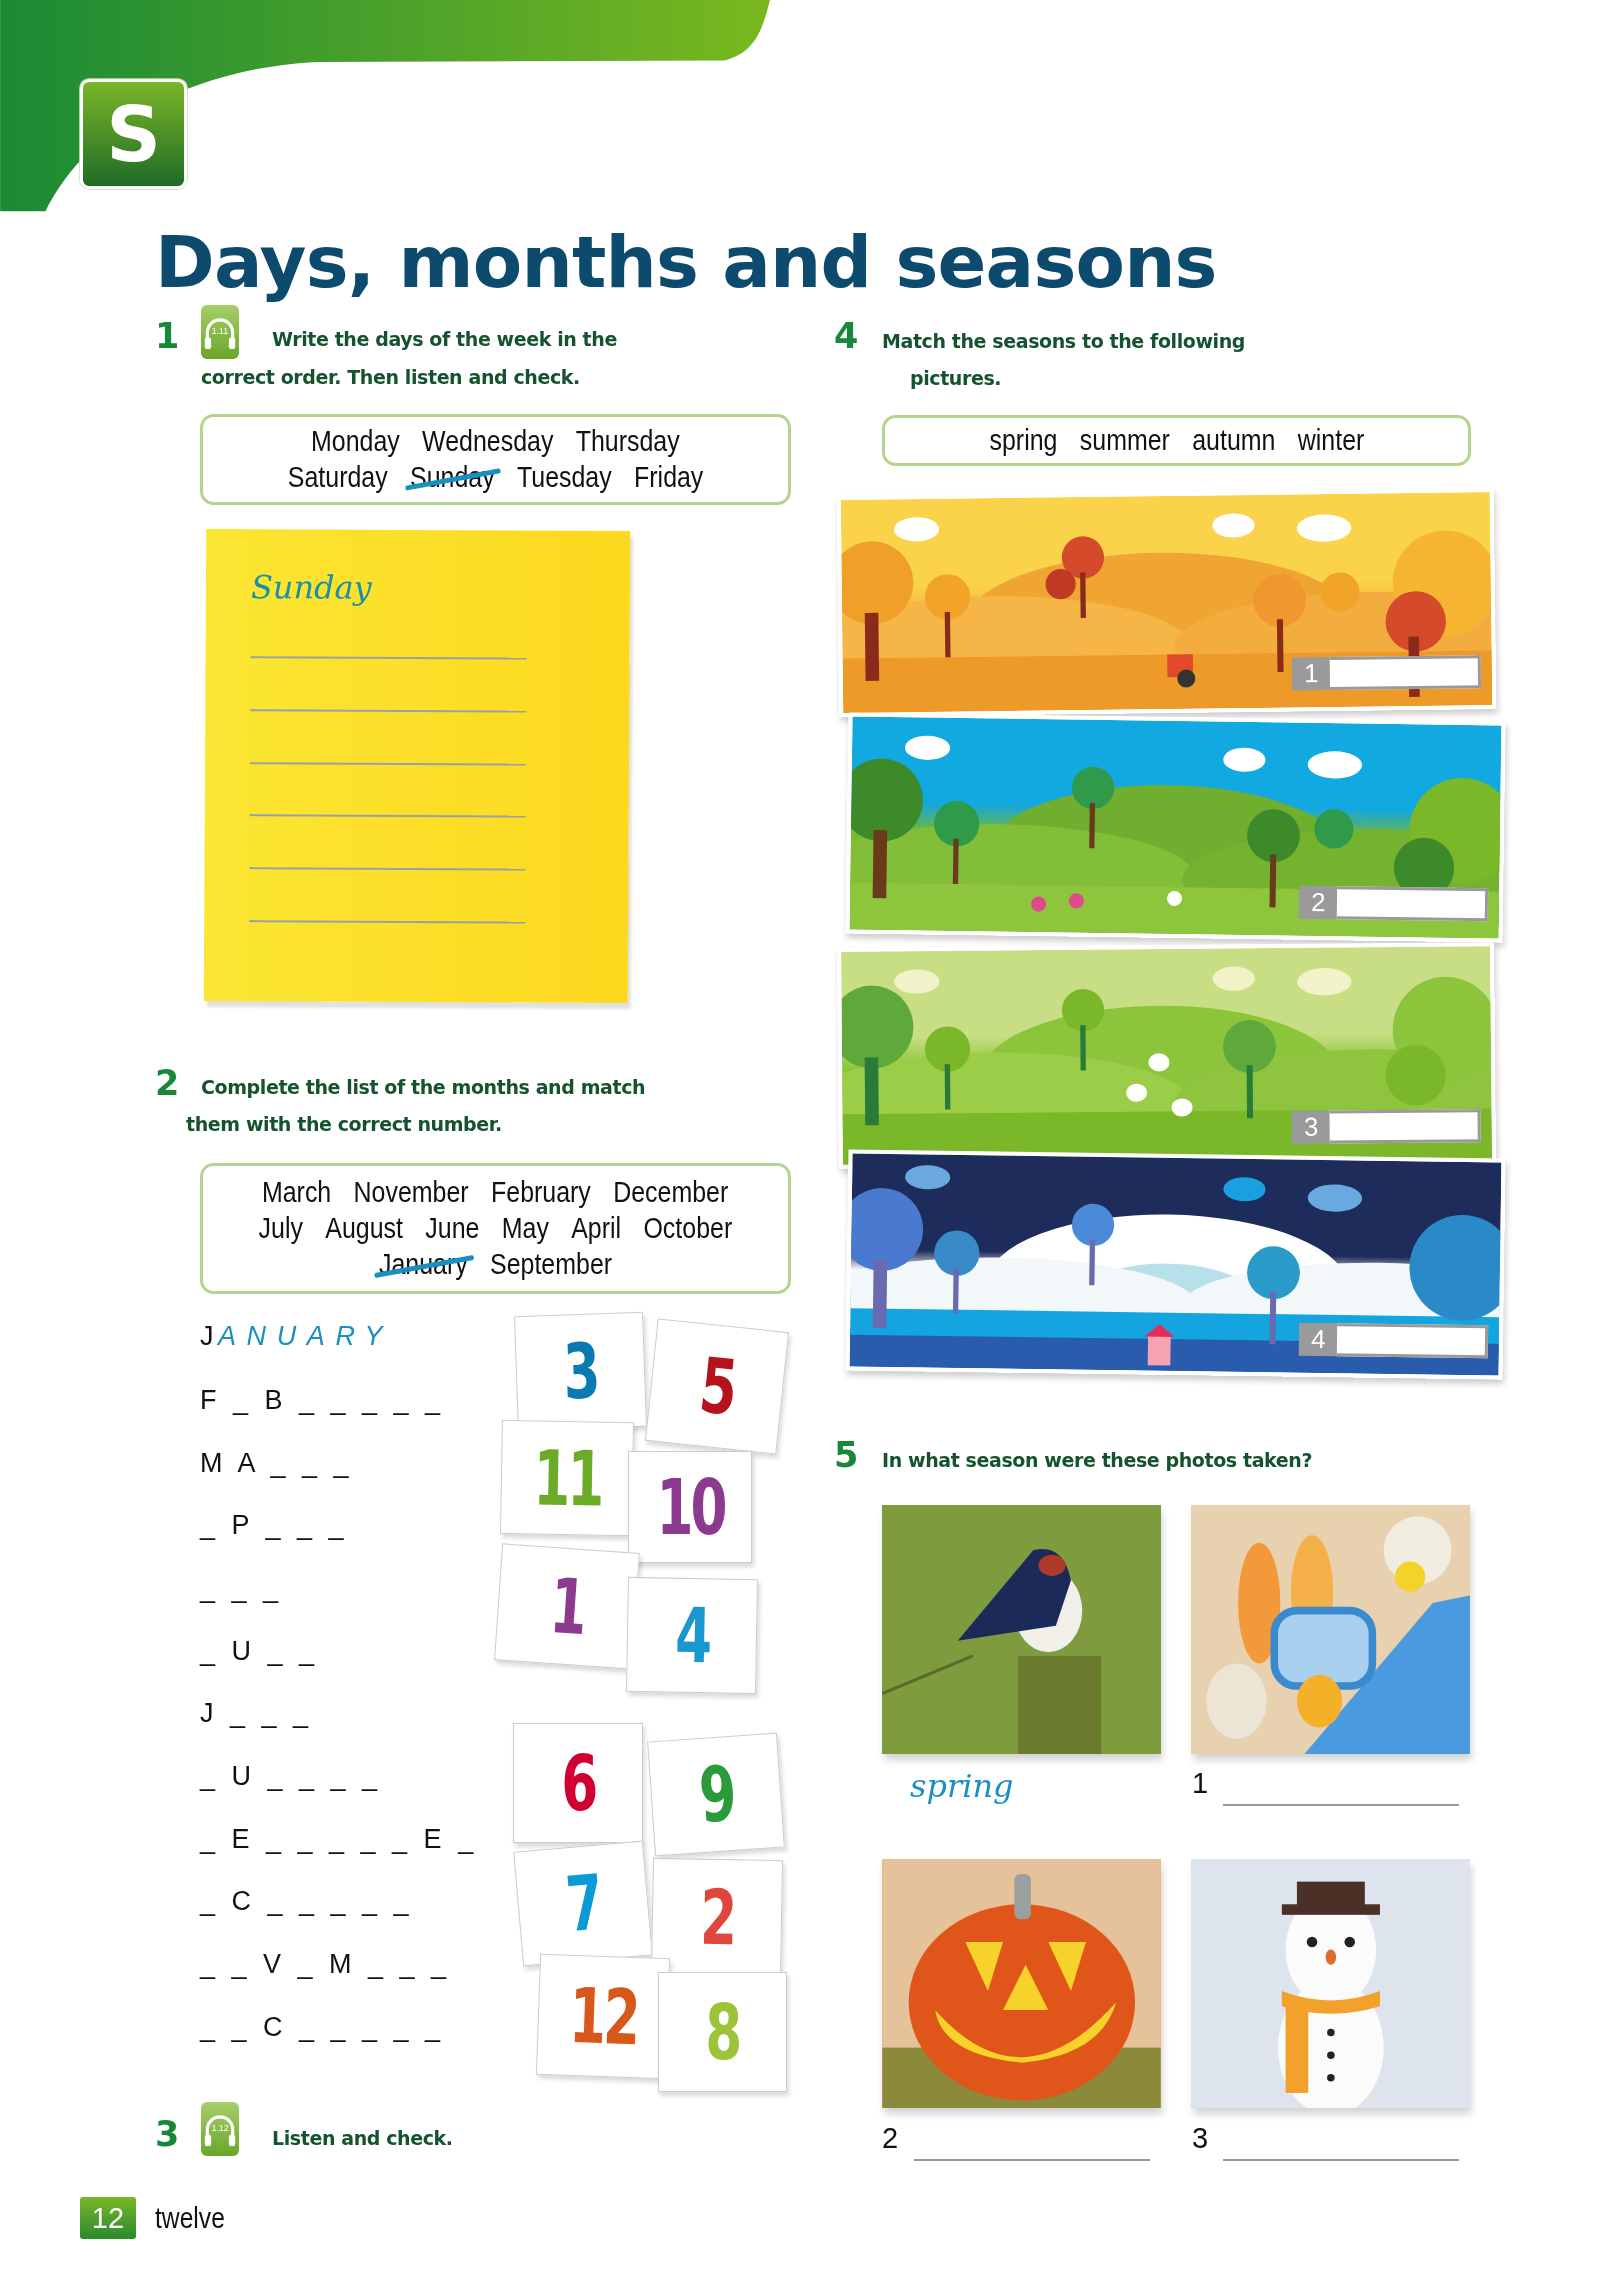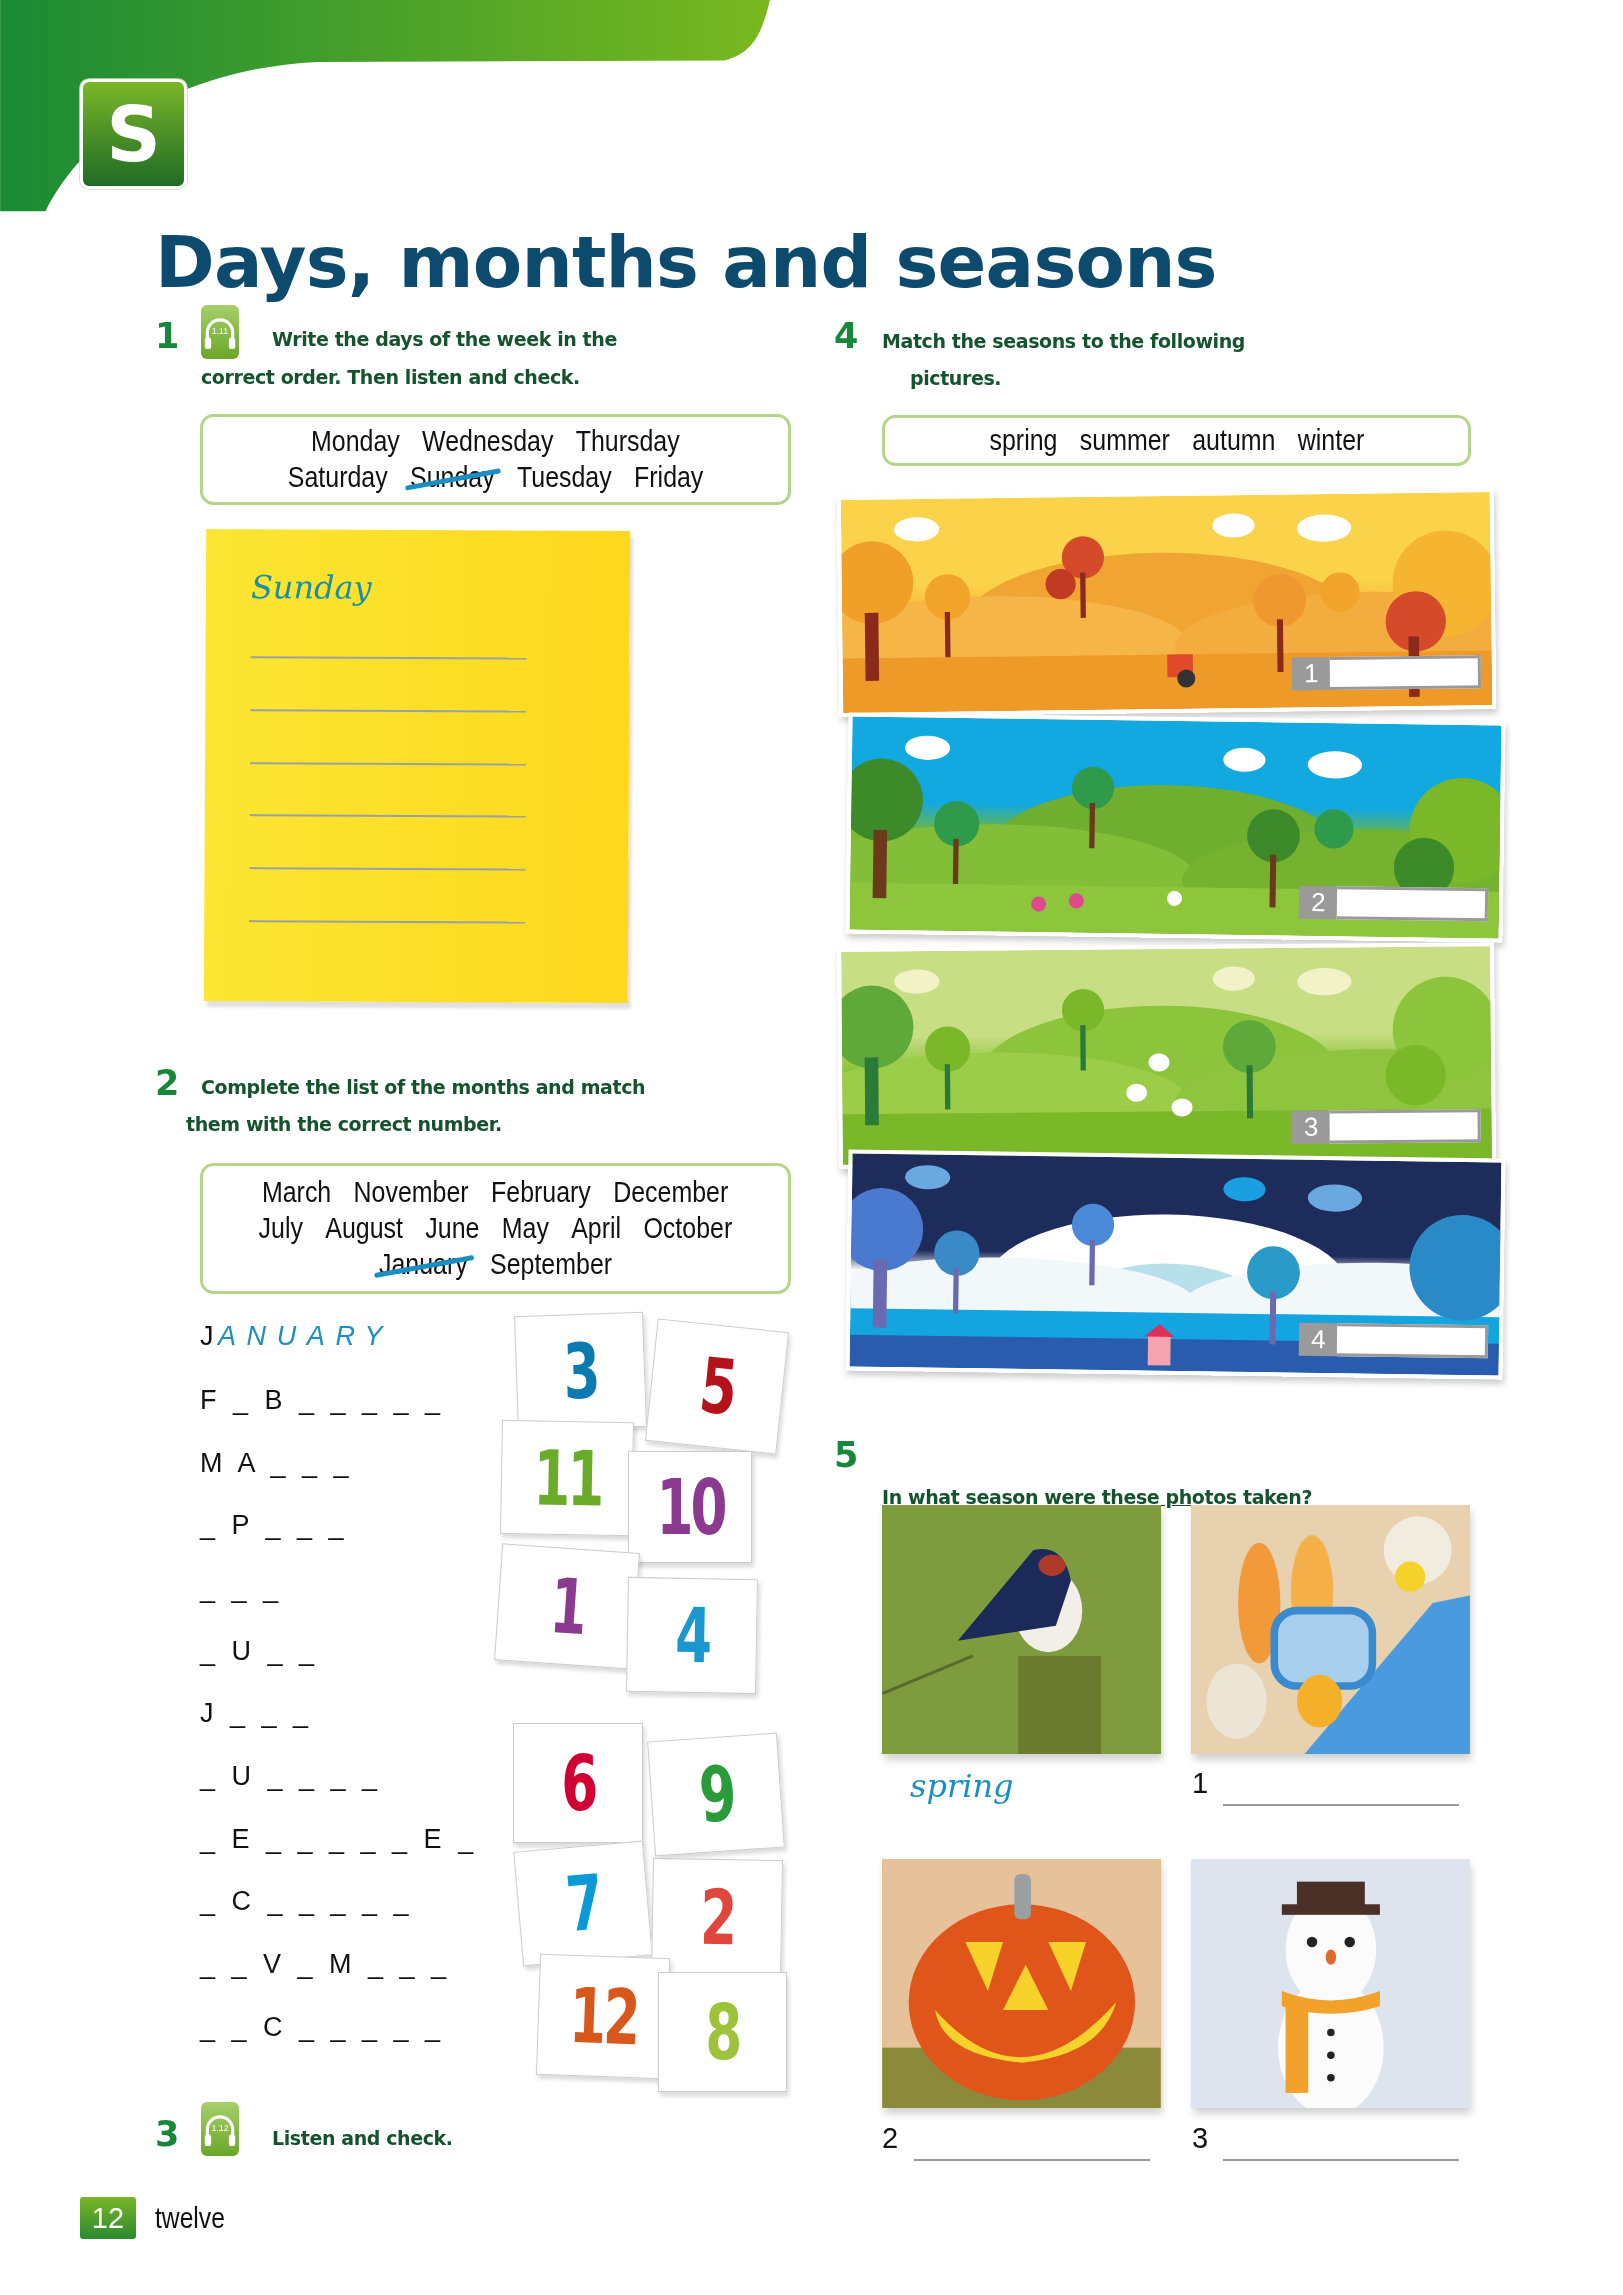--- a/index.html
+++ b/index.html
@@ -296,21 +296,21 @@
     <rect x="395" y="235" width="30" height="40" fill="#f5a3b0"></rect>
       <polygon points="390,237 410,220 430,237" fill="#e0305a"></polygon>
   </svg>
   <div class="label">
     <div class="num">4</div>
     <div class="box"></div>
   </div>
 </div>
 
 <div class="abs qnum" style="left:834px;top:1435px;">5</div>
-<div class="abs qtext" style="left:882px;top:1478px;text-decoration:underline;">In what season were these photos taken?</div>
+<div class="abs qtext" style="left:882px;top:1441px;">In what season were these photos taken?</div>
 
 <div class="abs photo" style="left:882px;top:1505px;background:#7a9a3e;">
   <svg width="279" height="249" viewBox="0 0 369 330">
     <rect width="369" height="330" fill="#7e9c3e"></rect>
     <rect x="180" y="200" width="110" height="130" fill="#6a7a2e"></rect>
     <ellipse cx="220" cy="140" rx="45" ry="55" fill="#f2eee8"></ellipse>
     <path d="M200 60 Q240 50 250 100 L230 160 L100 180 Z" fill="#1c2a5a"></path>
     <ellipse cx="225" cy="80" rx="18" ry="14" fill="#b03a2a"></ellipse>
     <line x1="0" y1="250" x2="120" y2="200" stroke="#5a6a2e" stroke-width="4"></line>
   </svg>

